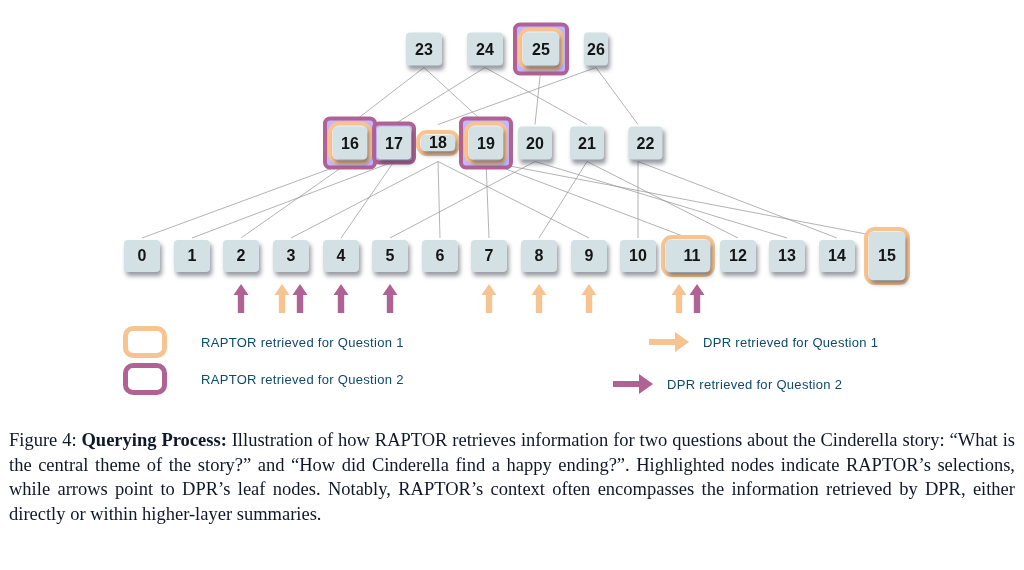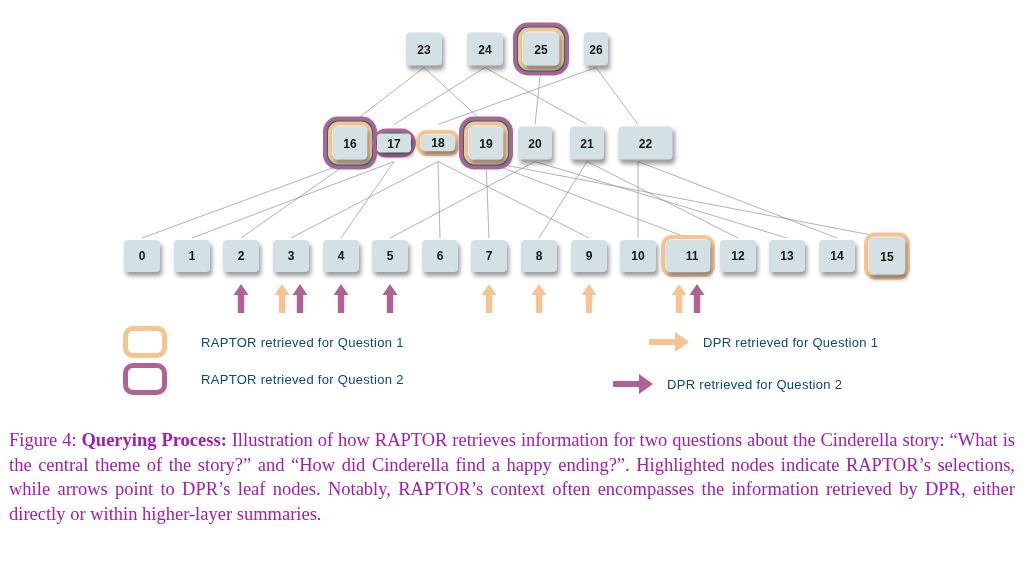--- a/index.html
+++ b/index.html
@@ -4,31 +4,31 @@
 <style>
   html,body{margin:0;padding:0;background:#ffffff;}
   .stage{position:relative;width:1024px;height:570px;background:#ffffff;overflow:hidden;
          font-family:"Liberation Sans",sans-serif;}
   .diagram{position:absolute;left:0;top:0;width:1024px;height:425px;}
   #edge-layer{position:absolute;left:0;top:0;}
   #node-layer{position:absolute;left:0;top:0;width:1024px;height:425px;pointer-events:none;}
   .node-wrap{position:absolute;transform:translate(-50%,-50%);}
   .node-core{display:flex;align-items:center;justify-content:center;
              background:#d4e1e4;border-radius:4px;
-             font-weight:700;font-size:12px;color:#141414;
+             font-weight:700;font-size:16px;color:#141414;
              box-shadow:2px 4px 4px rgba(55,58,72,0.5);}
   .ring{border-radius:11px;padding:1px;}
   .ring.q1{border:4px solid #f6c391;background:#fdf4e9;}
-  .ring.q2{border:4px solid #b16295;background:#0f766e;border-radius:15px;}
+  .ring.q2{border:4px solid #b16295;background:#c4b5fd;border-radius:7px;}
   .legend-item{position:absolute;display:flex;align-items:center;}
   .legend-swatch{background:#ffffff;border-radius:10px;flex:0 0 auto;}
   .legend-label{font-size:13px;color:#0c4a6e;letter-spacing:0.3px;white-space:nowrap;}
   .caption{position:absolute;left:0;top:428px;width:1006px;padding:0 9px;
            font-family:"Liberation Serif",serif;font-size:18.5px;line-height:24.5px;
-           color:#a21caf;text-align:justify;margin:0;}
+           color:#0f172a;text-align:justify;margin:0;}
 </style>
 </head>
 <body>
 
 <div class="stage">
   <div class="diagram">
     <svg id="edge-layer" width="1024" height="425" viewBox="0 0 1024 425">
         <line x1="424" y1="67.5" x2="350" y2="124.5" stroke="#8f8f8f" stroke-width="0.8" opacity="0.85"></line>
         <line x1="424" y1="67.5" x2="486" y2="124.5" stroke="#8f8f8f" stroke-width="0.8" opacity="0.85"></line>
         <line x1="485" y1="67.5" x2="394" y2="124.5" stroke="#8f8f8f" stroke-width="0.8" opacity="0.85"></line>
@@ -82,21 +82,21 @@
         </div>
         <div class="node-wrap" style="left: 350px; top: 143px;">
           <div class="ring q2">
             <div class="ring q1">
               <div class="node-core" style="width: 34px; height: 33px;">16</div>
             </div>
           </div>
         </div>
         <div class="node-wrap" style="left: 394px; top: 143px;">
           <div class="ring q2">
-            <div class="node-core" style="width: 34px; height: 19px;">17</div>
+            <div class="node-core" style="width: 34px; height: 33px;">17</div>
           </div>
         </div>
         <div class="node-wrap" style="left: 438px; top: 143px;">
           <div class="ring q1">
             <div class="node-core" style="width: 34px; height: 16px;">18</div>
           </div>
         </div>
         <div class="node-wrap" style="left: 486px; top: 143px;">
           <div class="ring q2">
             <div class="ring q1">
@@ -104,21 +104,21 @@
             </div>
           </div>
         </div>
         <div class="node-wrap" style="left: 535px; top: 143px;">
           <div class="node-core" style="width: 34px; height: 33px;">20</div>
         </div>
         <div class="node-wrap" style="left: 587px; top: 143px;">
           <div class="node-core" style="width: 34px; height: 33px;">21</div>
         </div>
         <div class="node-wrap" style="left: 638px; top: 143px;">
-          <div class="node-core" style="width: 54px; height: 33px; margin-left: 15px;">22</div>
+          <div class="node-core" style="width: 34px; height: 33px; margin-left: 15px;">22</div>
         </div>
         <div class="node-wrap" style="left: 142px; top: 256px;">
           <div class="node-core" style="width: 36px; height: 32px;">0</div>
         </div>
         <div class="node-wrap" style="left: 192px; top: 256px;">
           <div class="node-core" style="width: 36px; height: 32px;">1</div>
         </div>
         <div class="node-wrap" style="left: 241px; top: 256px;">
           <div class="node-core" style="width: 36px; height: 32px;">2</div>
         </div>
@@ -155,21 +155,21 @@
           <div class="node-core" style="width: 36px; height: 32px;">12</div>
         </div>
         <div class="node-wrap" style="left: 787px; top: 256px;">
           <div class="node-core" style="width: 36px; height: 32px;">13</div>
         </div>
         <div class="node-wrap" style="left: 837px; top: 256px;">
           <div class="node-core" style="width: 36px; height: 32px;">14</div>
         </div>
         <div class="node-wrap" style="left: 887px; top: 256px;">
           <div class="ring q1">
-            <div class="node-core" style="width: 36px; height: 37px;">15</div>
+            <div class="node-core" style="width: 36px; height: 48px;">15</div>
           </div>
         </div>
       </div>
     <div id="legend">
         <div class="legend-item" style="left: 123px; top: 326px;">
           <div class="legend-swatch" style="width: 34px; height: 22px; border: 5px solid rgb(246, 195, 145); margin-right: 34px;"></div>
           <span class="legend-label">RAPTOR retrieved for Question 1</span>
         </div>
         <div class="legend-item" style="left: 123px; top: 363px;">
           <div class="legend-swatch" style="width: 34px; height: 22px; border: 5px solid rgb(177, 98, 149); margin-right: 34px;"></div>

